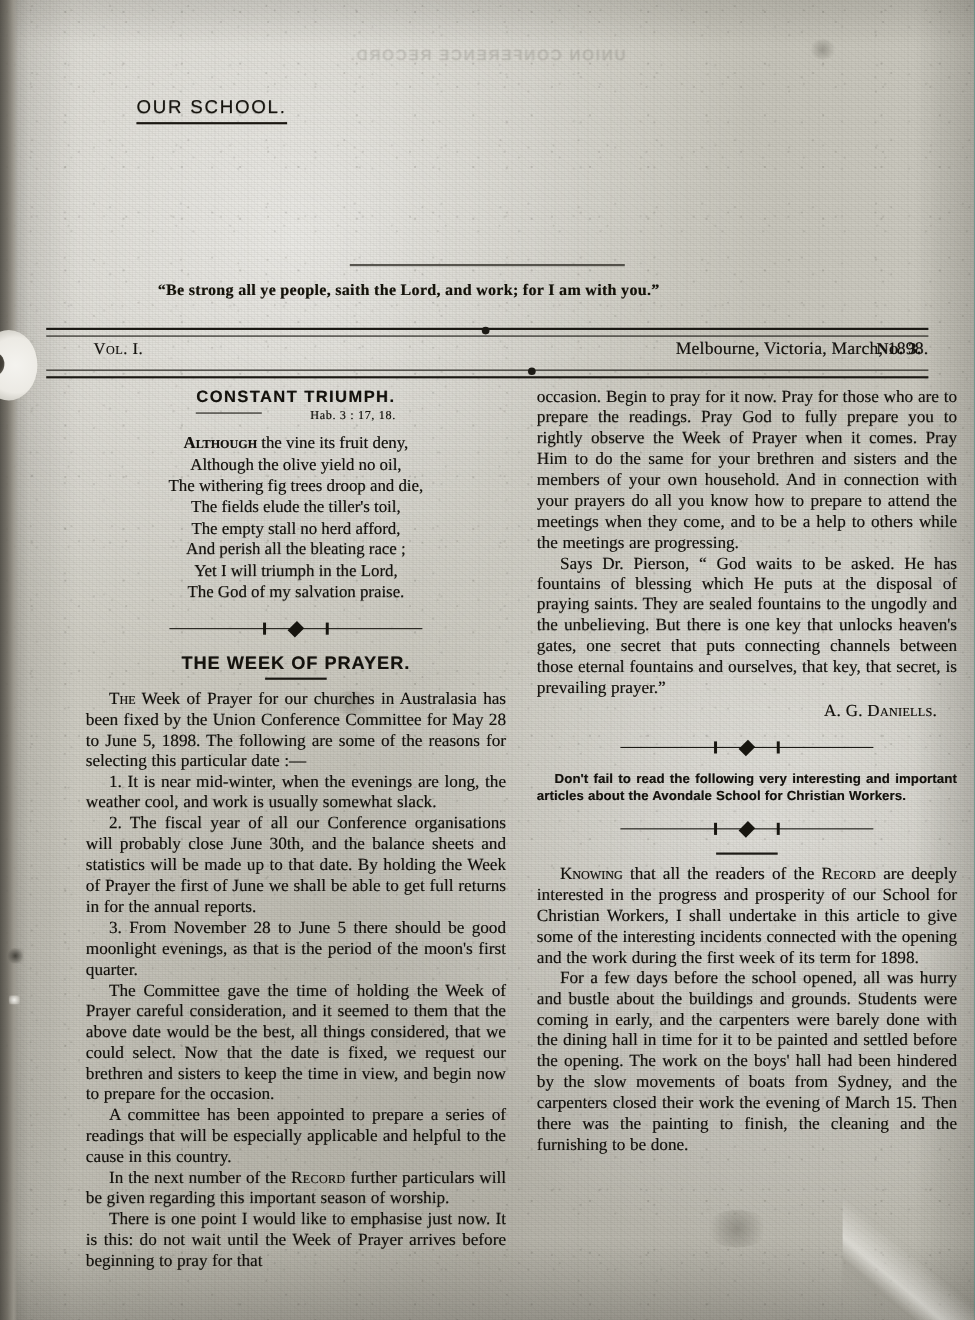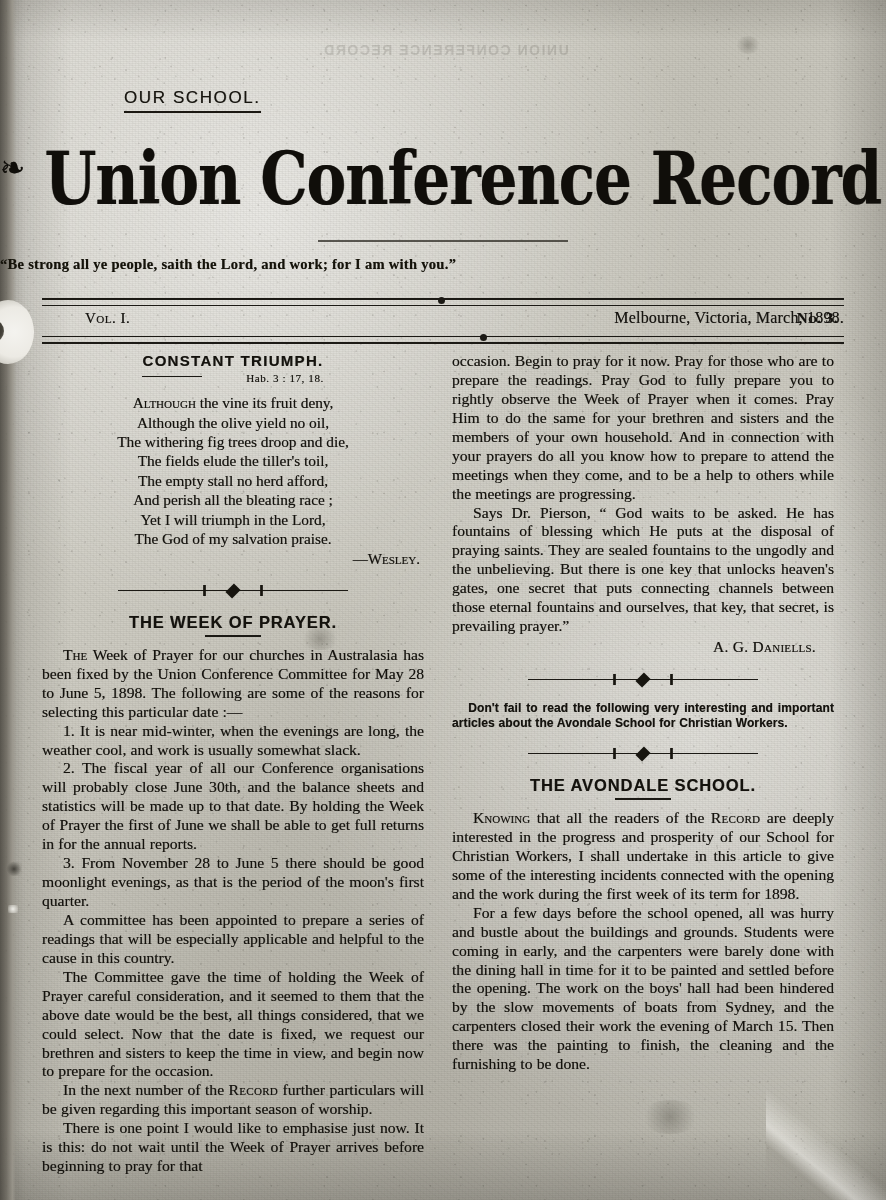--- a/index.html
+++ b/index.html
@@ -198,25 +198,27 @@
     height: 2px;
     background: #2b2822;
     opacity: .75;
   }
 
   .motto {
     position: absolute;
     left: 0;
     top: 256px;
     width: 707px;
+    text-align: center;
     font-family: "Liberation Serif", serif;
     font-weight: bold;
     font-size: 14.5px;
     letter-spacing: .3px;
     color: #141209;
+    padding-left: 18px;
   }
 
   .rule-double-top {
     position: absolute;
     left: 42px;
     top: 298px;
     width: 802px;
     height: 5px;
     border-top: 2px solid #1c1a15;
     border-bottom: 1px solid #1c1a15;
@@ -260,20 +262,21 @@
 
   
   .col {
     position: absolute;
     top: 352px;
     width: 382px;
     font-size: 15.6px;
     line-height: 1.215;
     text-align: justify;
     color: #14120d;
+    margin-left: 36px;
   }
   .col-left  { left: 42px; }
   .col-right { left: 452px; }
 
   .col p {
     margin: 0;
     text-indent: 1.35em;
     text-align: justify;
     word-spacing: 0.02em;
   }
@@ -306,21 +309,21 @@
     margin-right: 44px;
   }
   .poem-body {
     text-align: center;
     font-size: 15.3px;
     line-height: 1.27;
     white-space: pre-line;
     text-indent: 0;
     margin: 0;
   }
-  .poem-body .sc { font-variant: small-caps; }
+  .poem-body .sc { font-variant: small-caps; font-weight: bold; }
   .poem-attrib {
     text-align: right;
     font-variant: small-caps;
     font-size: 15px;
     margin-top: 1px;
     text-indent: 0;
     padding-right: 4px;
   }
 
   .ornament {
@@ -420,23 +423,20 @@
 
   <div class="bleed">
     <div class="bleed-title">UNION CONFERENCE RECORD.</div>
     <div class="bleed-line" style="top:95px;">&nbsp;</div>
   </div>
 
   <div class="content ink">
 
     <div class="kicker">OUR SCHOOL.</div>
 
-    <div class="masthead">
-      <span class="flourish left">❧</span><span class="masthead-text">Union Conference Record</span>
-    </div>
     <div class="masthead-rule"></div>
 
     <div class="motto">“Be strong all ye people, saith the Lord, and work; for I am with you.”</div>
 
     <div class="rule-double-top"></div>
     <div class="rule-dot" style="left:438px; top:297px;"></div>
     <div class="issue-line">
       <span class="issue-vol">Vol. I.</span>
       <span class="issue-place">Melbourne, Victoria, March, 1898.</span>
       <span class="issue-no">No. 3.</span>
@@ -451,38 +451,37 @@
         <span class="poem-ref-rule"></span><span>Hab. 3 : 17, 18.</span>
       </div>
       <div class="poem-body"><span class="sc">Although</span><span> the vine its fruit deny,
     Although the olive yield no oil,
 The withering fig trees droop and die,
     The fields elude the tiller's toil,
 The empty stall no herd afford,
     And perish all the bleating race ;
 Yet I will triumph in the Lord,
     The God of my salvation praise.</span></div>
-      <div class="poem-attrib">—Wesley.</div>
 
       <div class="ornament">
         <span class="bar"></span>
         <span class="tick t-l"></span>
         <span class="dia"></span>
         <span class="tick t-r"></span>
       </div>
 
       <div class="section-head">THE WEEK OF PRAYER.</div>
       <div class="head-rule"></div>
 
       <p><span class="sc">The</span><span> Week of Prayer for our churches in Australasia has been fixed by the Union Conference Committee for May 28 to June 5, 1898. The following are some of the reasons for selecting this particular date :—</span></p>
       <p>1. It is near mid-winter, when the evenings are long, the weather cool, and work is usually somewhat slack.</p>
       <p>2. The fiscal year of all our Conference organisations will probably close June 30th, and the balance sheets and statistics will be made up to that date. By holding the Week of Prayer the first of June we shall be able to get full returns in for the annual reports.</p>
       <p>3. From November 28 to June 5 there should be good moonlight evenings, as that is the period of the moon's first quarter.</p>
+      <p>The Committee gave the time of holding the Week of Prayer careful consideration, and it seemed to them that the above date would be the best, all things considered, that we could select. Now that the date is fixed, we request our brethren and sisters to keep the time in view, and begin now to prepare for the occasion.</p>
       <p>A committee has been appointed to prepare a series of readings that will be especially applicable and helpful to the cause in this country.</p>
-      <p>The Committee gave the time of holding the Week of Prayer careful consideration, and it seemed to them that the above date would be the best, all things considered, that we could select. Now that the date is fixed, we request our brethren and sisters to keep the time in view, and begin now to prepare for the occasion.</p>
       <p>In the next number of the <span class="scb">Record</span> further particulars will be given regarding this important season of worship.</p>
       <p>There is one point I would like to emphasise just now. It is this: do not wait until the Week of Prayer arrives before beginning to pray for that</p>
 
     </div>
 
     <div class="col col-right">
 
       <p class="no-indent">occasion. Begin to pray for it now. Pray for those who are to prepare the readings. Pray God to fully prepare you to rightly observe the Week of Prayer when it comes. Pray Him to do the same for your brethren and sisters and the members of your own household. And in connection with your prayers do all you know how to prepare to attend the meetings when they come, and to be a help to others while the meetings are progressing.</p>
 
       <p>Says Dr. Pierson, “ God waits to be asked. He has fountains of blessing which He puts at the disposal of praying saints. They are sealed fountains to the ungodly and the unbelieving. But there is one key that unlocks heaven's gates, one secret that puts connecting channels between those eternal fountains and ourselves, that key, that secret, is prevailing prayer.”</p>
@@ -498,21 +497,20 @@
 
       <p class="notice">Don't fail to read the following very interesting and important articles about the Avondale School for Christian Workers.</p>
 
       <div class="ornament">
         <span class="bar"></span>
         <span class="tick t-l"></span>
         <span class="dia"></span>
         <span class="tick t-r"></span>
       </div>
 
-      <div class="section-head">THE AVONDALE SCHOOL.</div>
       <div class="head-rule"></div>
 
       <p><span class="sc">Knowing</span> that all the readers of the <span class="scb">Record</span> are deeply interested in the progress and prosperity of our School for Christian Workers, I shall undertake in this article to give some of the interesting incidents connected with the opening and the work during the first week of its term for 1898.</p>
 
       <p>For a few days before the school opened, all was hurry and bustle about the buildings and grounds. Students were coming in early, and the carpenters were barely done with the dining hall in time for it to be painted and settled before the opening. The work on the boys' hall had been hindered by the slow movements of boats from Sydney, and the carpenters closed their work the evening of March 15. Then there was the painting to finish, the cleaning and the furnishing to be done.</p>
 
     </div>
 
   </div>
 

